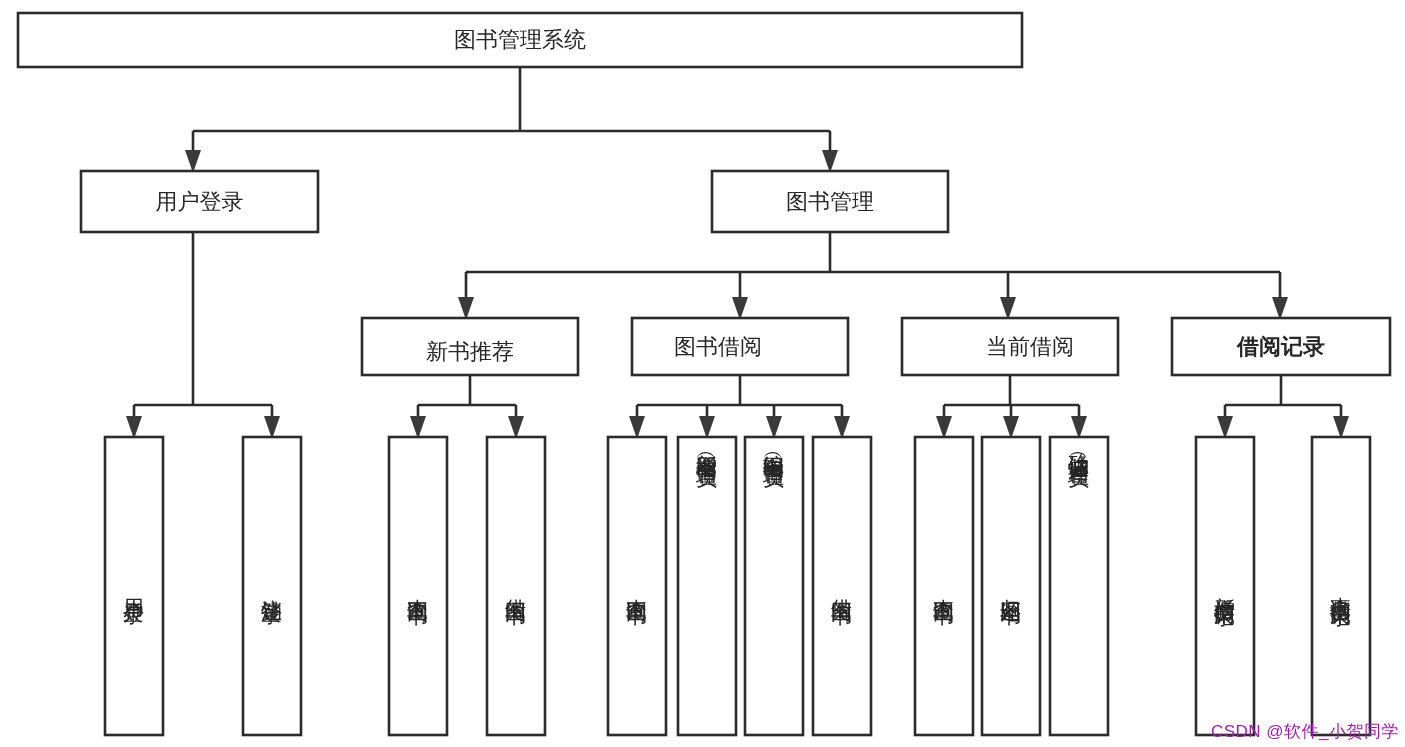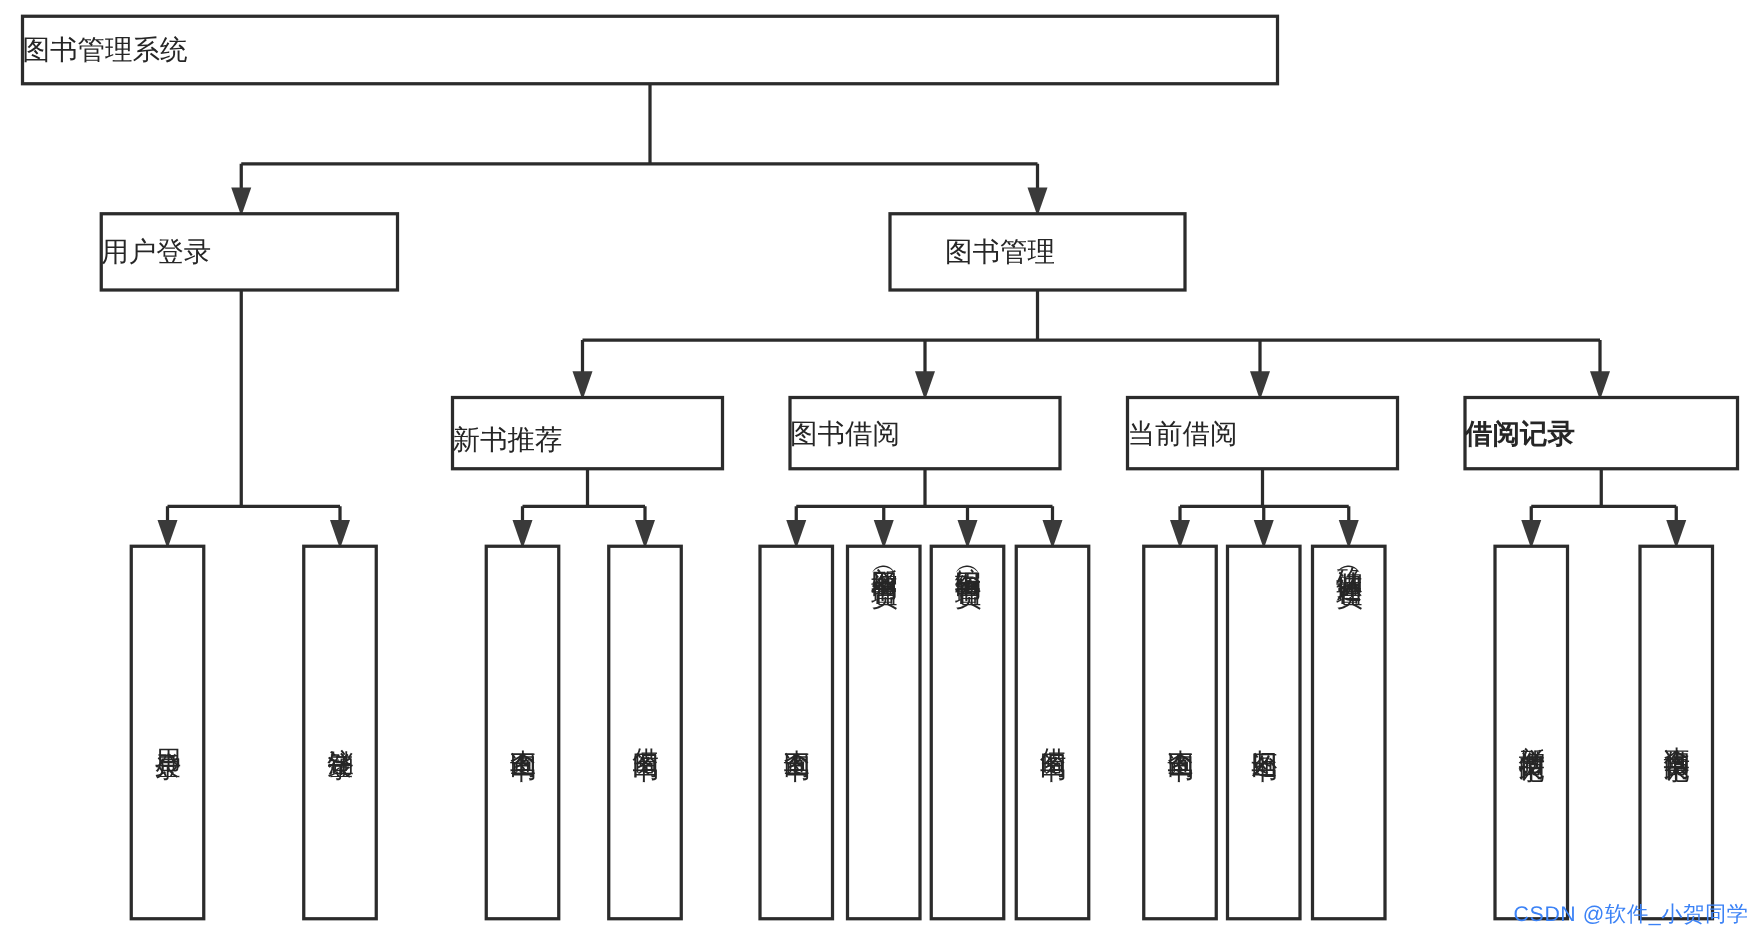--- a/index.html
+++ b/index.html
@@ -59,36 +59,36 @@
     line-height: 1.0;
     color: #262626;
     letter-spacing: 2px;
     white-space: nowrap;
     text-align: center;
   }
   .horiz-label-wrap {
     position: absolute;
     display: flex;
     align-items: center;
-    justify-content: flex-start;
+    justify-content: center;
     pointer-events: none;
   }
   .horiz-label {
     font-family: "Liberation Sans", "DejaVu Sans", sans-serif;
     font-size: 22px;
     color: #262626;
     white-space: nowrap;
   }
   .watermark {
     position: absolute;
     right: 6px;
     bottom: 4px;
     font-family: "Liberation Sans", "DejaVu Sans", sans-serif;
     font-size: 17px;
-    color: #3b82f6;
+    color: #a21caf;
     letter-spacing: 0.5px;
     white-space: nowrap;
     user-select: none;
   }
 </style>
 </head>
 <body>
 
 <div id="diagram-root">
 
@@ -190,21 +190,21 @@
     </g>
   </svg>
 
   <div class="horiz-label-wrap" style="left:18px; top:13px; width:1004px; height:54px;">
     <span class="horiz-label">图书管理系统</span>
   </div>
 
   <div class="horiz-label-wrap" style="left:81px; top:171px; width:237px; height:61px;">
     <span class="horiz-label">用户登录</span>
   </div>
-  <div class="horiz-label-wrap" style="left:712px; top:171px; width:236px; height:61px;margin-left:44px;">
+  <div class="horiz-label-wrap" style="left:712px; top:171px; width:236px; height:61px;">
     <span class="horiz-label">图书管理</span>
   </div>
 
   <div class="horiz-label-wrap" style="left:362px; top:318px; width:216px; height:68px;">
     <span class="horiz-label">新书推荐</span>
   </div>
   <div class="horiz-label-wrap" style="left:632px; top:318px; width:172px; height:57px;">
     <span class="horiz-label">图书借阅</span>
   </div>
   <div class="horiz-label-wrap" style="left:902px; top:318px; width:256px; height:57px;">

